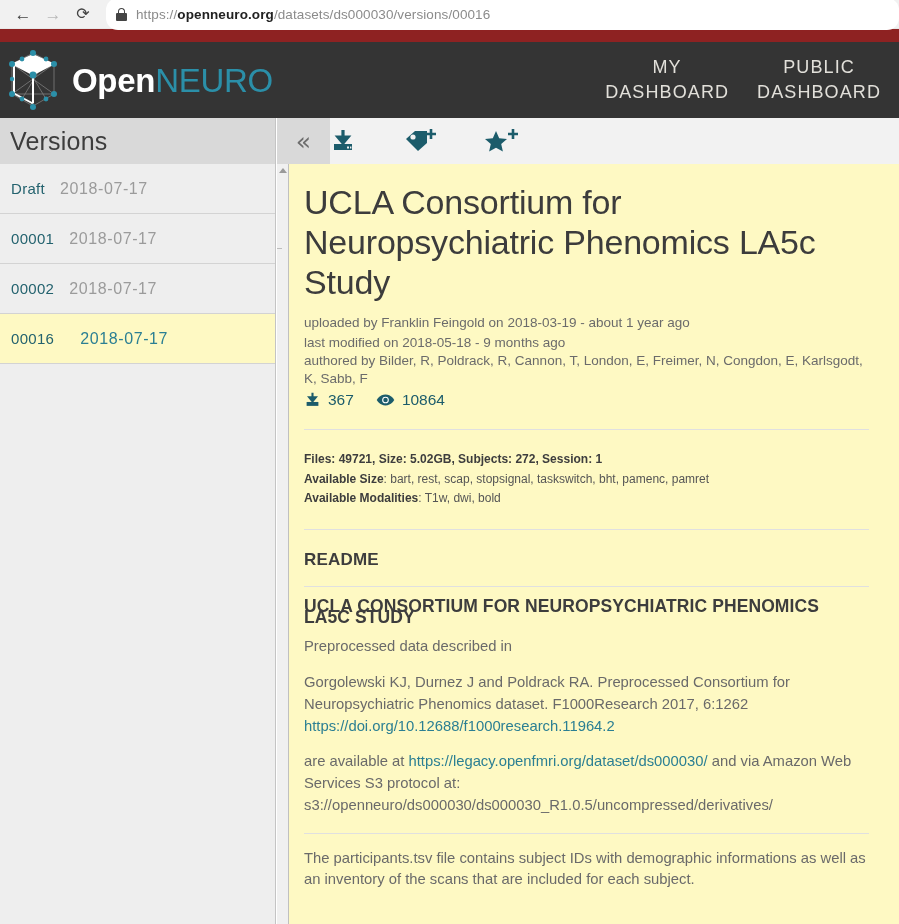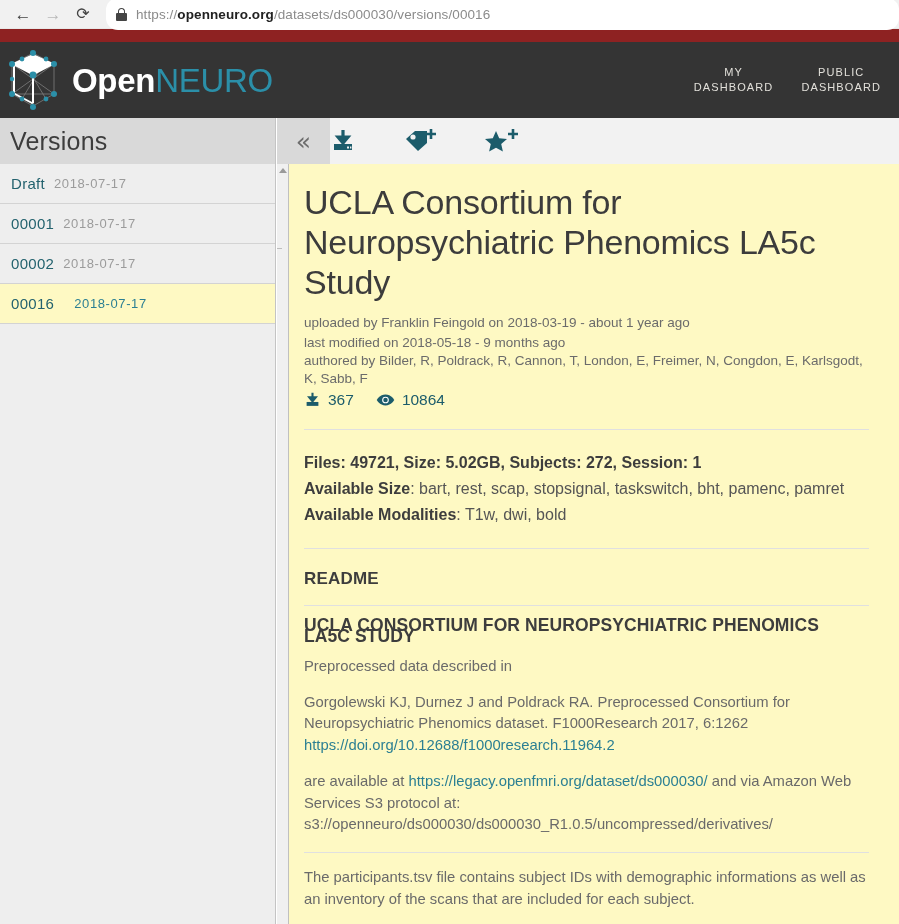--- a/index.html
+++ b/index.html
@@ -94,21 +94,21 @@
   .logo-text .neuro { color: #2b8fa8; font-weight: normal; }
 
   .header-nav {
     margin-left: auto;
     display: flex;
     align-items: center;
     gap: 28px;
   }
   .nav-link {
     color: #e2e0da;
-    font-size: 11px;
+    font-size: 18px;
     letter-spacing: 1.1px;
     text-align: center;
     line-height: 1.38;
     text-decoration: none;
     cursor: pointer;
     white-space: pre-line;
   }
 
   
   .app {
@@ -136,38 +136,38 @@
     padding: 0 0 0 10px;
   }
   .sidebar-title {
     font-size: 25px;
     color: #3d3d3d;
     font-weight: normal;
     letter-spacing: 0.2px;
   }
   .versions-list { flex: 1; }
   .version-row {
-    height: 40px;
+    height: 50px;
     display: flex;
     align-items: center;
     padding-left: 11px;
     border-bottom: 1px solid #d3d3d3;
     background: #eeeeee;
     cursor: pointer;
   }
   .version-row.active { background: #fef9c3; gap: 11px; }
   .version-label {
     font-size: 15px;
     color: #23626e;
     letter-spacing: 0.3px;
   }
   .version-date {
-    font-size: 13px;
+    font-size: 16px;
     color: #9b9b9b;
-    margin-left: 9px;
+    margin-left: 15px;
     letter-spacing: 0.6px;
   }
   .version-row.active .version-date { color: #2b7f93; }
 
   
   .collapse-btn {
     position: absolute;
     left: 277px; top: 0;
     width: 53px; height: 46px;
     background: #d9d9d9;
@@ -268,21 +268,21 @@
   .counters .gap { width: 8px; }
 
   .rule {
     border: none;
     border-top: 1px solid #e0e0e0;
     margin: 20px 0;
   }
   .rule.tight { margin: 16px 0 14px; }
 
   .summary-line {
-    font-size: 16px;
+    font-size: 12px;
     color: #555555;
     line-height: 1.62;
   }
   .summary-line b { color: #3d3d3d; font-weight: bold; }
 
   .section-title {
     font-size: 17px;
     font-weight: bold;
     color: #3d3d3d;
     letter-spacing: 0.2px;

